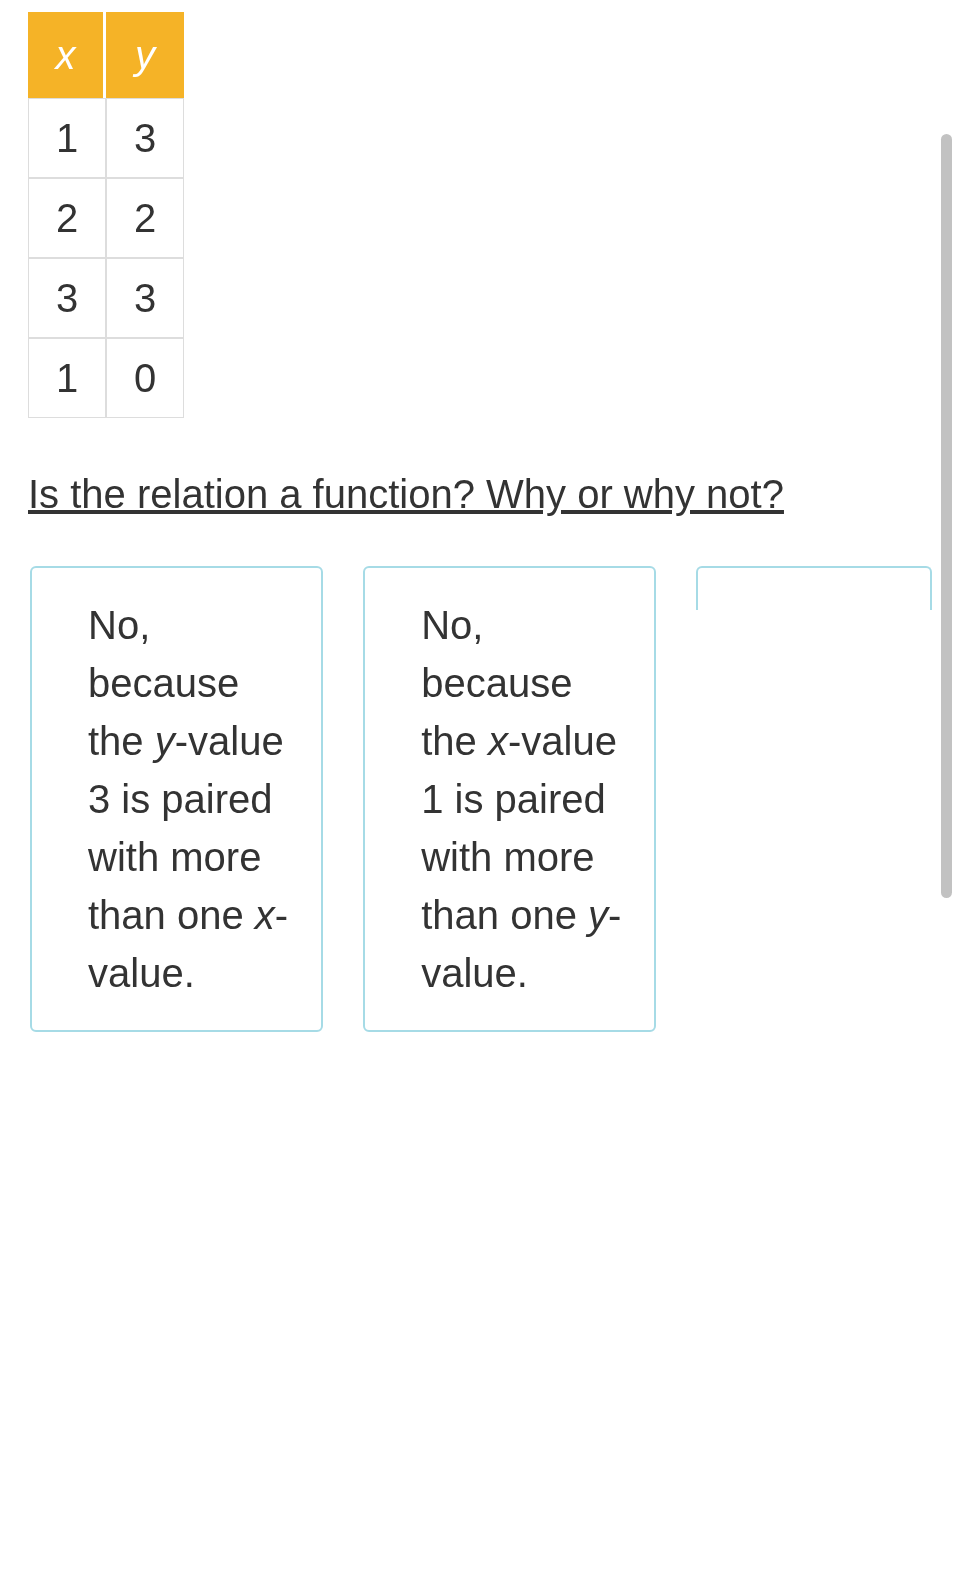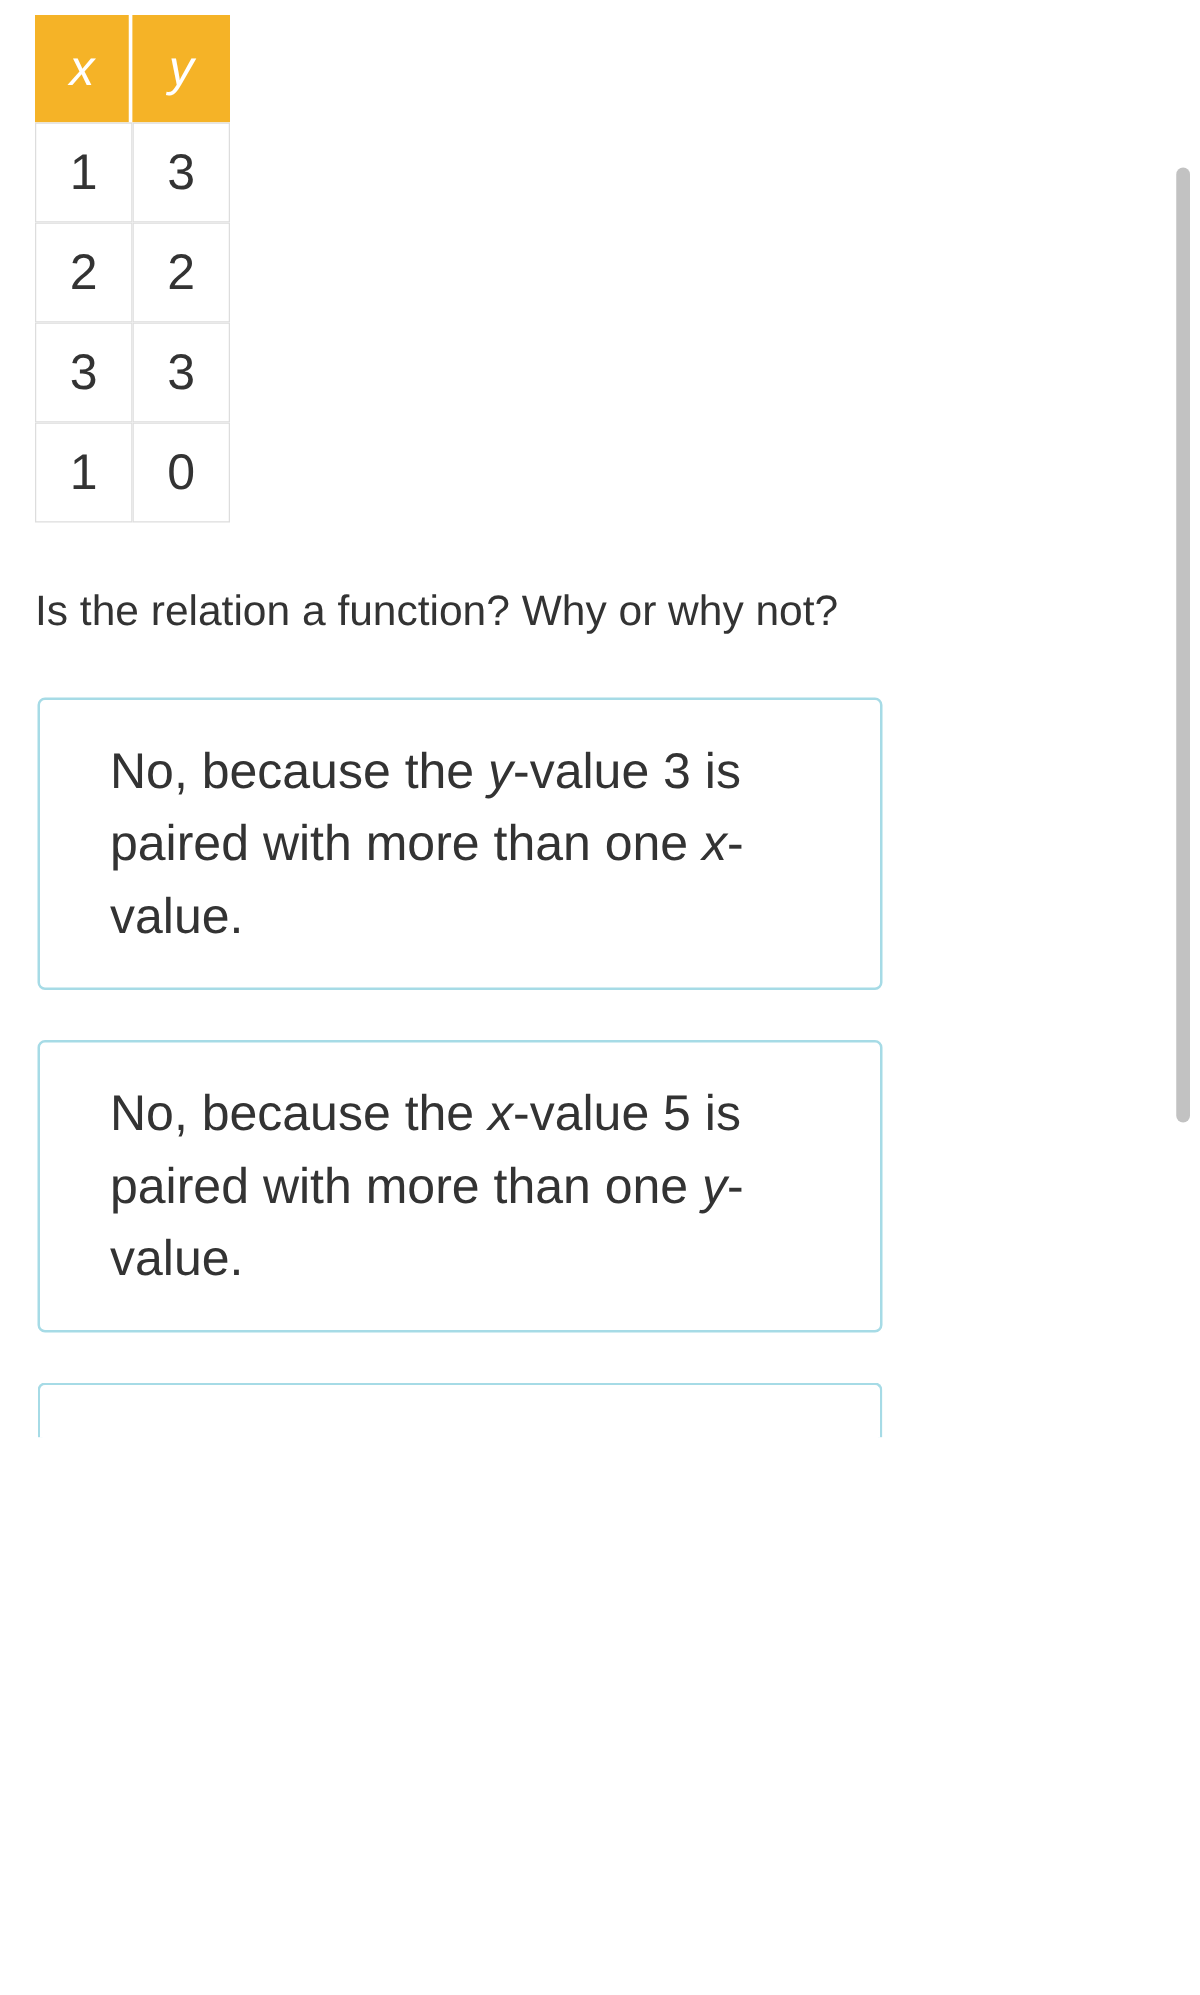--- a/index.html
+++ b/index.html
@@ -56,30 +56,30 @@
     font-size: 40px;
     text-align: center;
     width: 78px;
     height: 80px;
     background: #fff;
     border: 1px solid #ddd;
     color: #333;
   }
 
   .question {
-    font-size: 34px;
+    font-size: 40px;
     line-height: 1.4;
     color: #333;
     margin-bottom: 44px;
     padding-right: 60px;
+    text-decoration: underline;
   }
 
   .options {
     display: flex;
-    flex-direction: column;
     gap: 40px;
     padding-left: 2px;
   }
   .option {
     width: 676px;
     border: 2px solid #a6dbe6;
     border-radius: 6px;
     padding: 28px 32px 28px 56px;
     font-size: 40px;
     line-height: 1.45;
@@ -128,21 +128,21 @@
     </tbody>
   </table>
 
   <div class="question">Is the relation a function? Why or why not?</div>
 
   <div class="options">
     <div class="option">
       <span>No, because the </span><span class="it">y</span><span>-value 3 is paired with more than one </span><span class="it">x</span><span>-value.</span>
     </div>
     <div class="option">
-      <span>No, because the </span><span class="it">x</span><span>-value 5 is paired with more than one </span><span class="it">y</span><span>-value.</span>
+      <span>No, because the </span><span class="it">x</span><span>-value 1 is paired with more than one </span><span class="it">y</span><span>-value.</span>
     </div>
     <div class="option partial"></div>
   </div>
 
   <div class="scrollbar-track">
     <div class="scrollbar-thumb"></div>
   </div>
 </div>
 
 </body></html>

